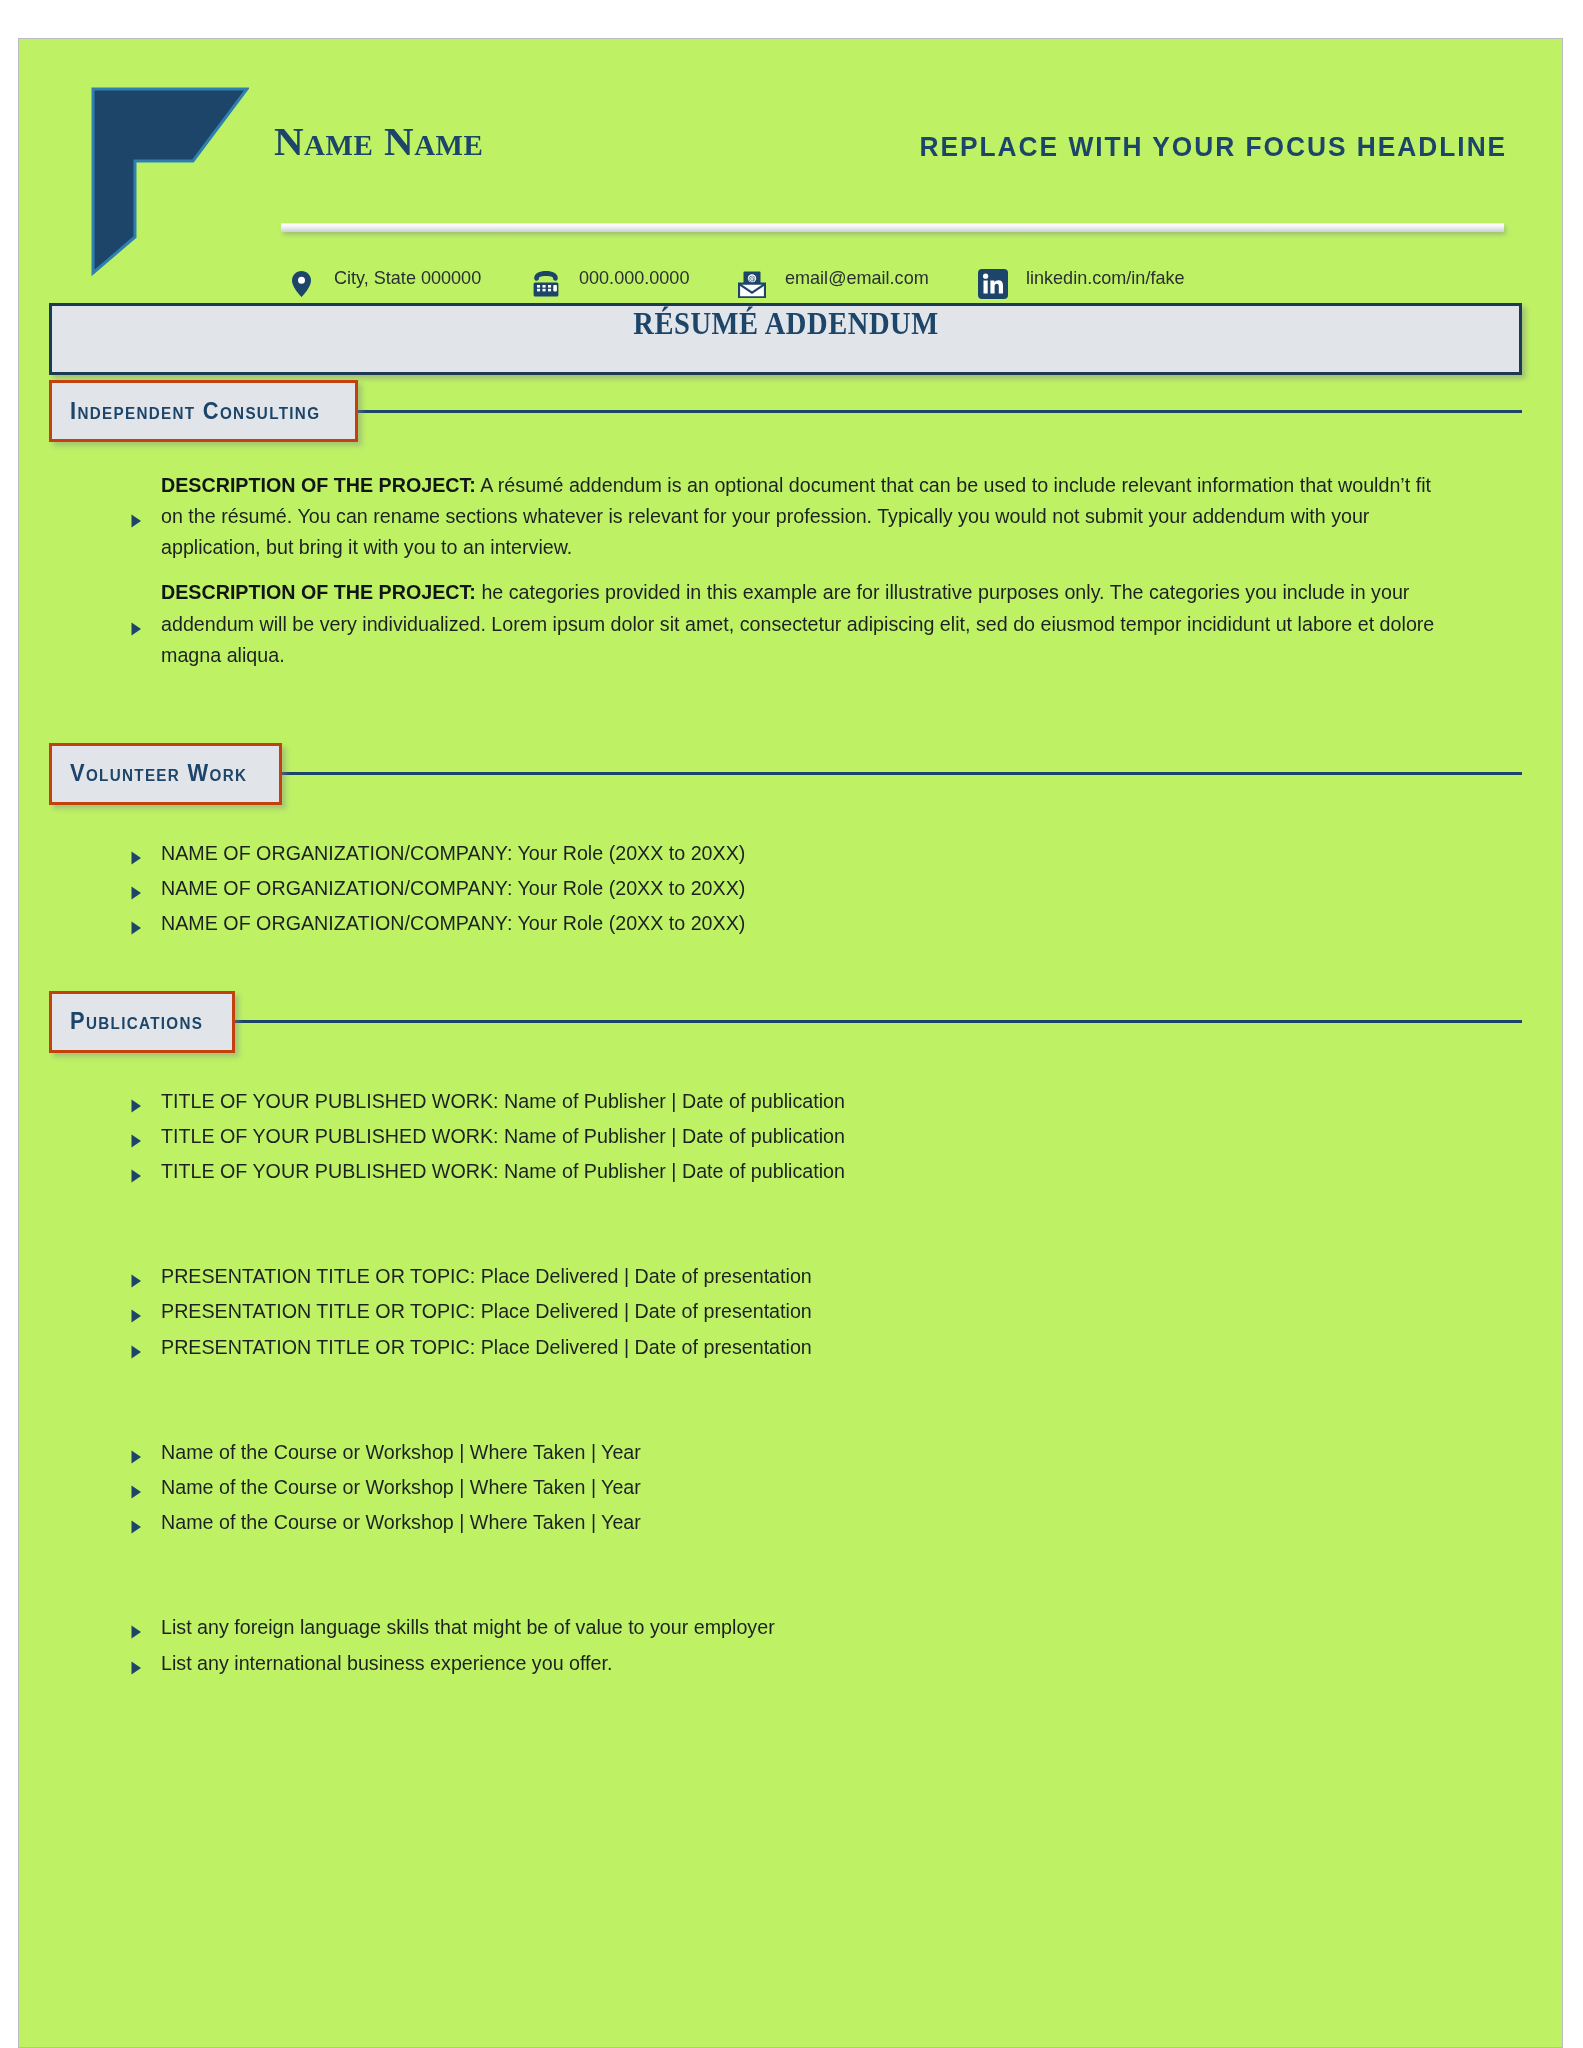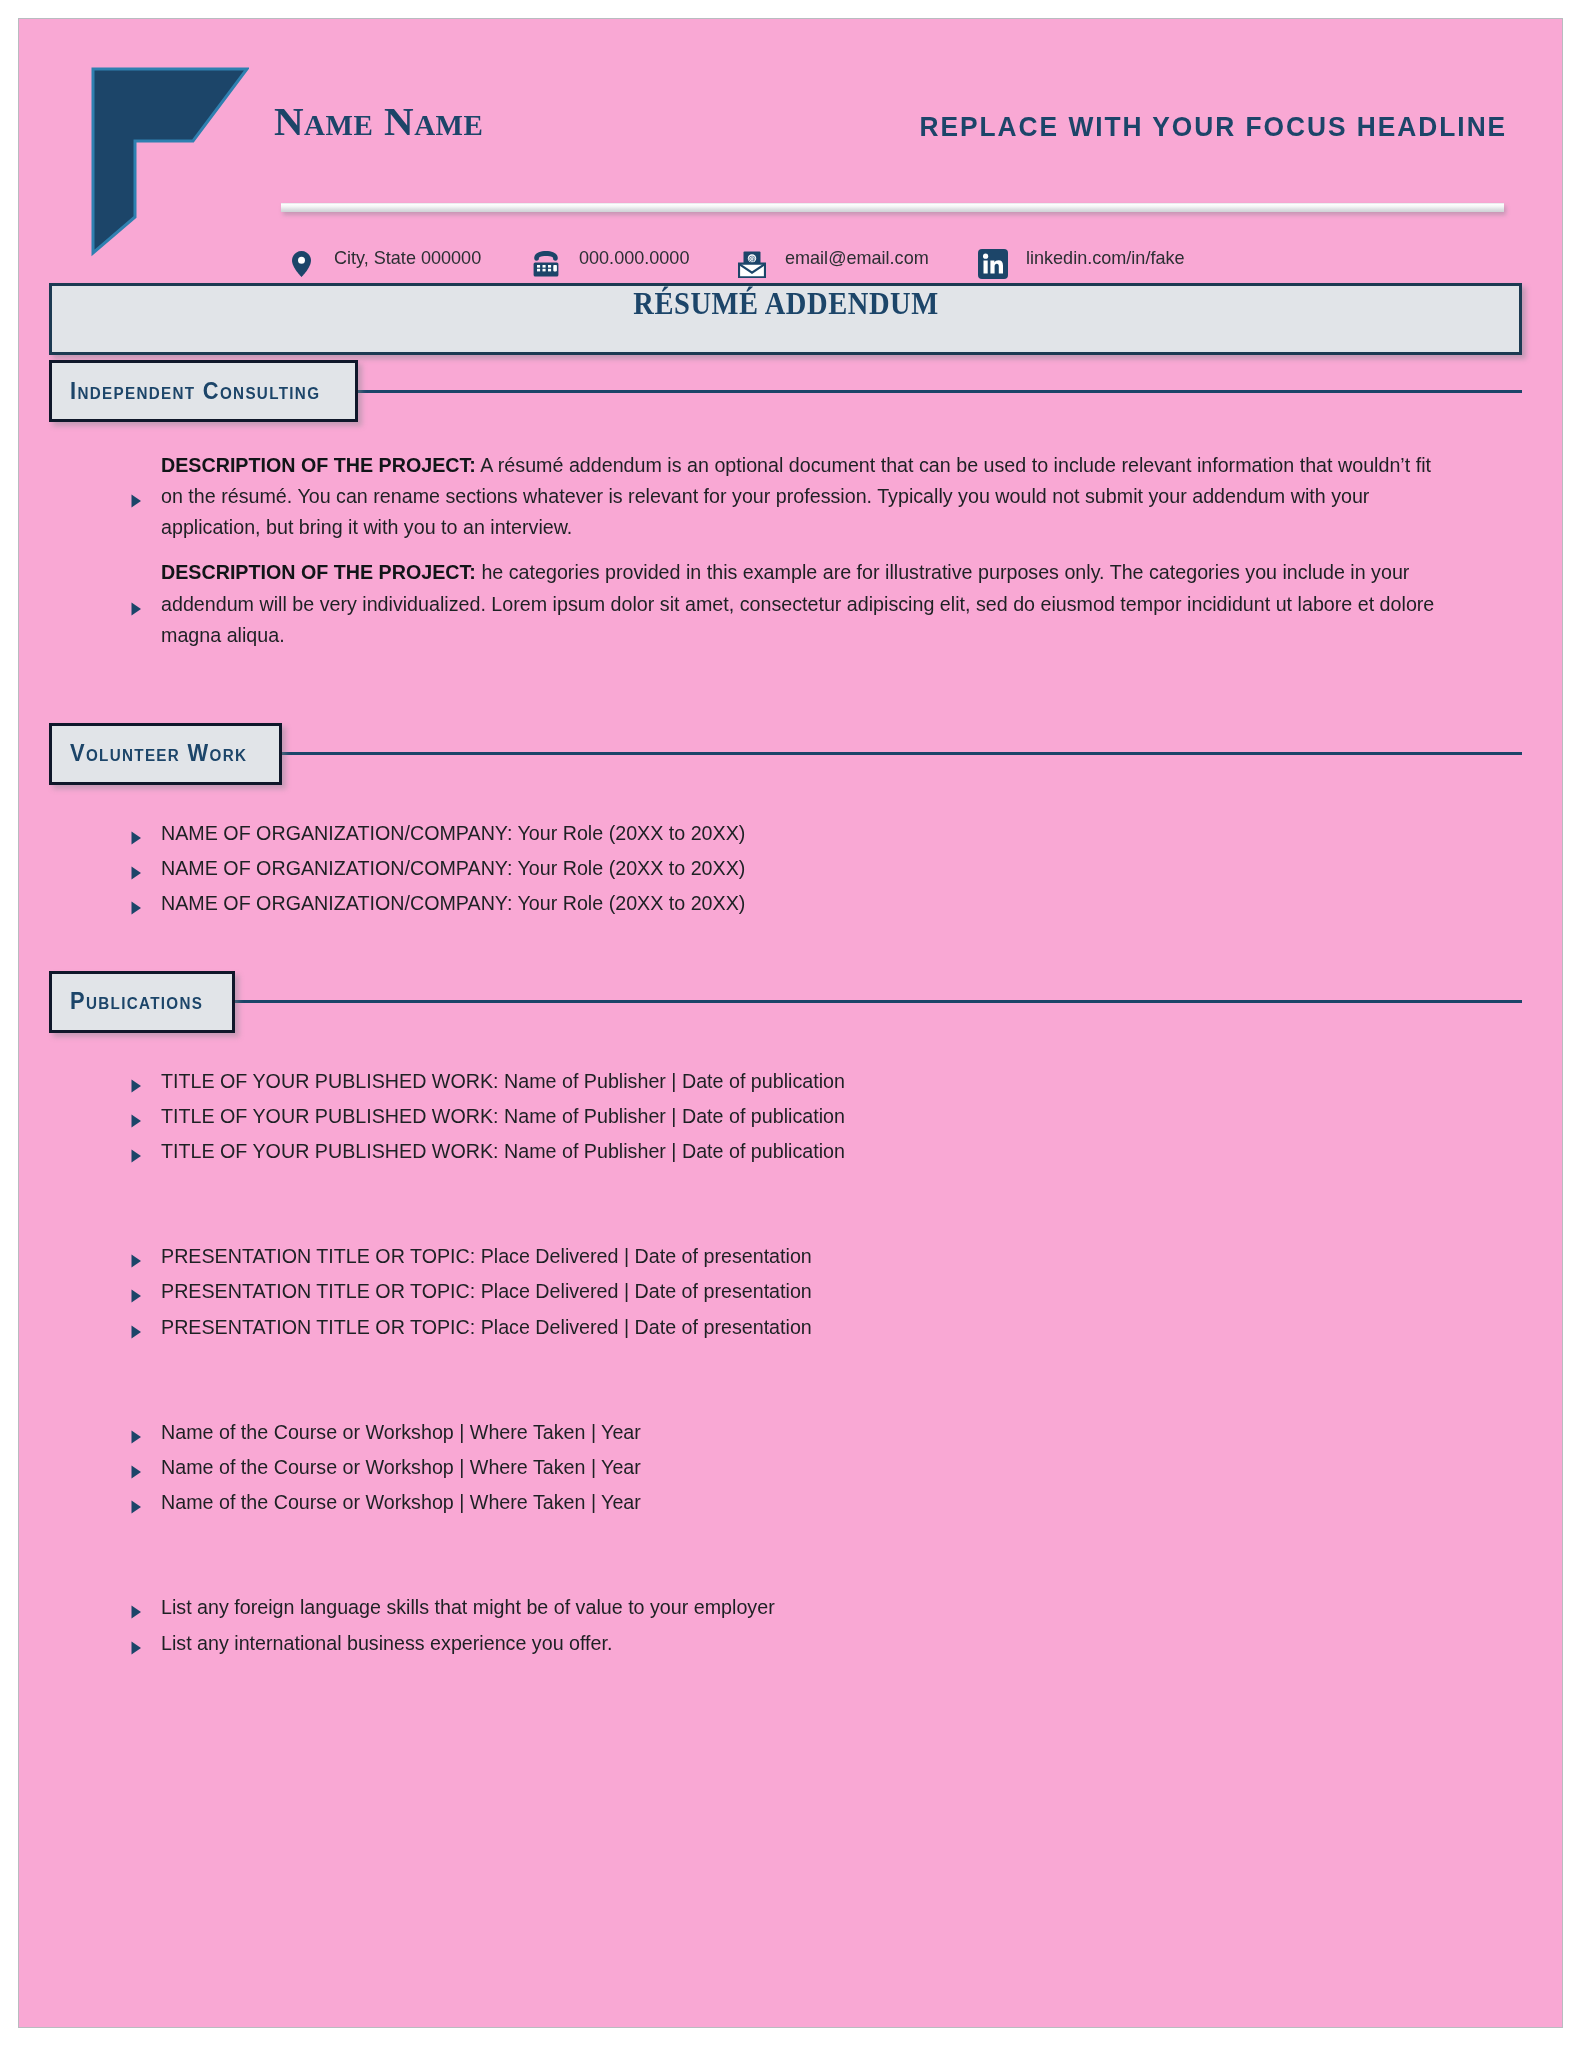--- a/index.html
+++ b/index.html
@@ -16,23 +16,24 @@
     position: relative;
     width: 1583px;
     height: 2048px;
     background: #ffffff;
     padding: 18px 20px 20px 18px;
   }
   .sheet {
     position: relative;
     width: 100%;
     height: 100%;
-    background: #f9a8d4;
+    background: #bef264;
     border: 1px solid #b9bcc0;
     overflow: hidden;
+    margin-top: 20px;
   }
 
   
   .header {
     position: relative;
     height: 250px;
   }
 
   .logo-mark {
     position: absolute;
@@ -147,21 +148,21 @@
     height: 72px;
     margin-left: 30px;
     display: flex;
     align-items: center;
   }
   .section-chip {
     position: relative;
     z-index: 2;
     height: 62px;
     background: #e1e4e8;
-    border: 3px solid #0f172a;
+    border: 3px solid #c2410c;
     display: flex;
     align-items: center;
     padding: 0 22px 0 18px;
     box-shadow: 4px 4px 5px rgba(130,135,141,0.42);
   }
   .section-chip-text {
     font-size: 23px;
     font-weight: 700;
     color: #1c4569;
     font-variant: small-caps;

